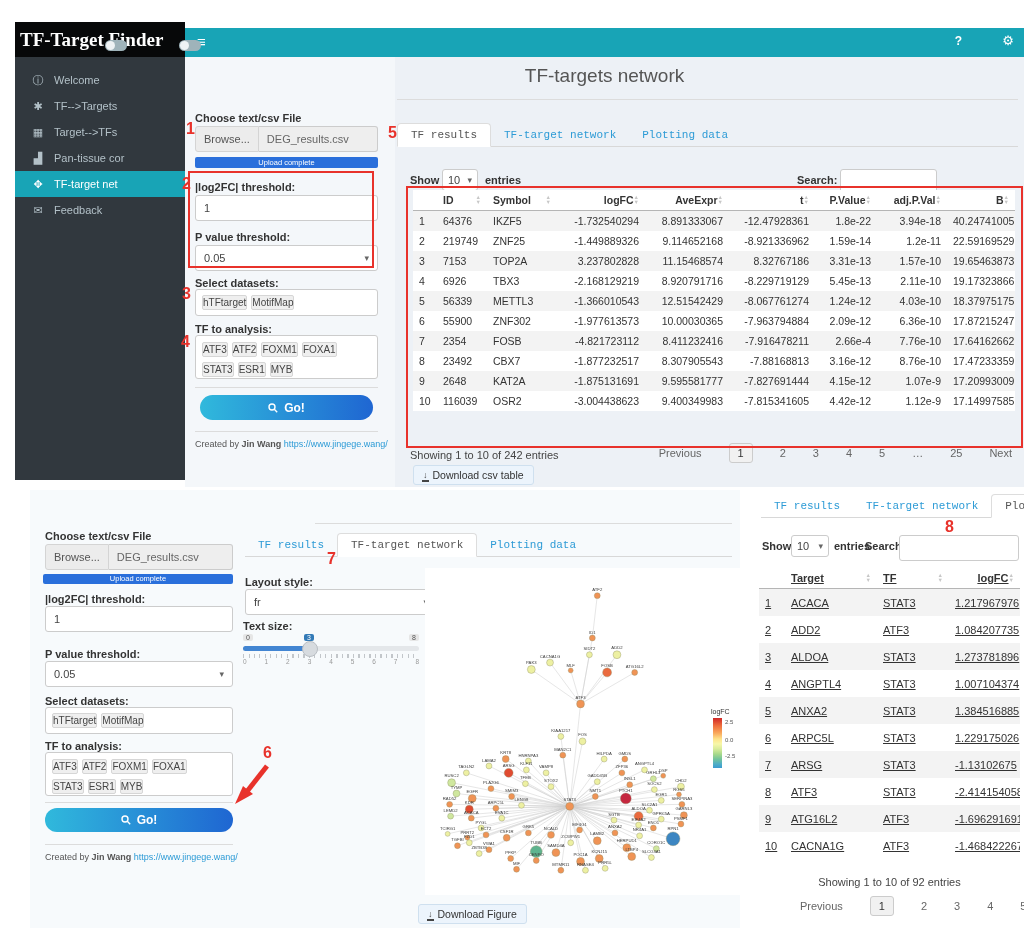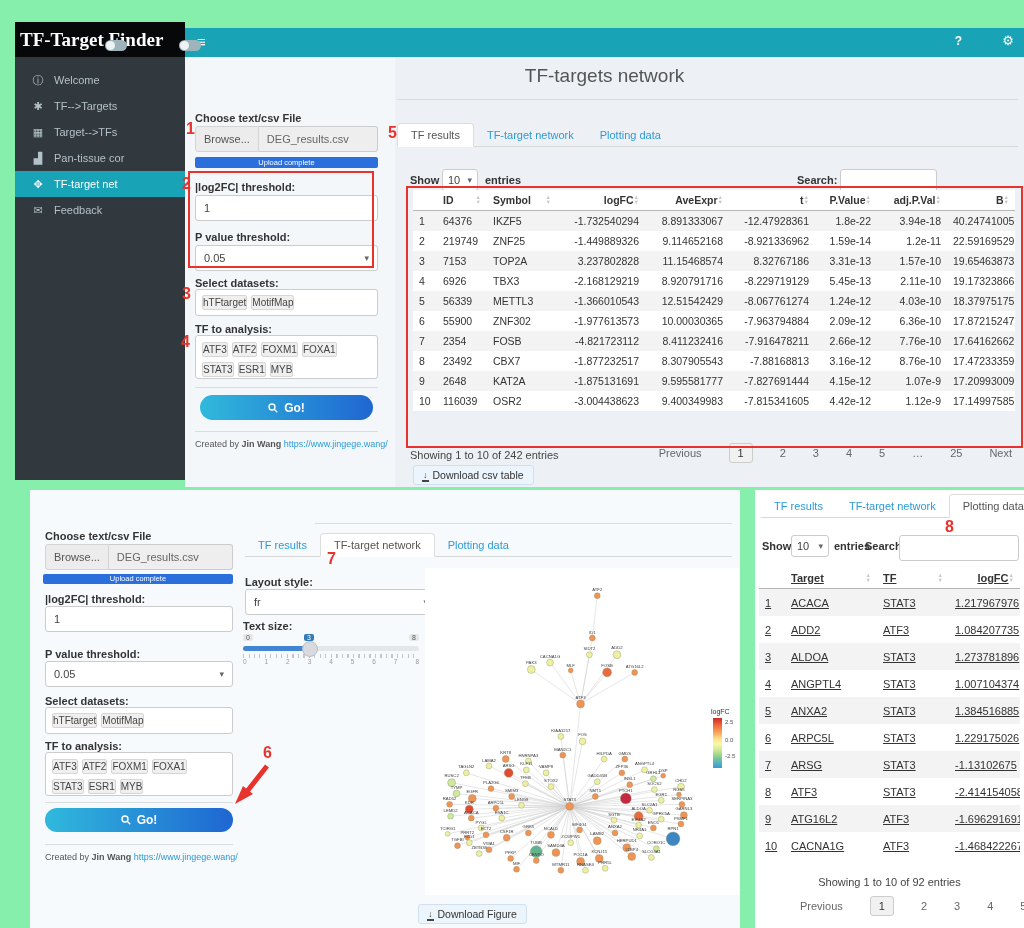--- a/index.html
+++ b/index.html
@@ -1,32 +1,32 @@
 <!DOCTYPE html>
 <html><head>
 <meta charset="utf-8">
 <style>
   html,body{margin:0;padding:0;background:#000;}
-  #root{position:relative;width:1024px;height:928px;overflow:hidden;background:#86efac;
+  #root{position:relative;width:1024px;height:928px;overflow:hidden;background:#ffffff;
         font-family:"Liberation Sans",sans-serif;}
   .abs{position:absolute;box-sizing:border-box;}
   .lbl{font-weight:bold;font-size:11px;color:#333;}
   .inp{background:#fff;border:1px solid #ccc;border-radius:3px;font-size:11px;color:#444;
        padding:12px 8px;display:flex;align-items:center;box-sizing:border-box;}
   input.inp{outline:none;}
   .gray{background:#ececec;border:1px solid #d4d4d4;color:#555;}
   .caret{margin-left:auto;color:#666;font-size:9px;}
   .tagchip{background:#efefef;border:1px solid #d6d6d6;border-radius:2px;padding:1px 0;
        font-size:10px;color:#444;margin:2px 4px 2px 0;display:inline-block;}
   .tagbox{background:#fff;border:1px solid #ccc;border-radius:3px;padding:3px 6px;box-sizing:border-box;}
   .upl{background:#2a6fdb;color:#fff;font-size:7.5px;text-align:center;line-height:11px;border-radius:2px;}
   .hline{border-top:1px solid #dcdcdc;height:0;}
   .ptitle{font-size:19px;color:#555;}
   .tabbar{display:flex;align-items:flex-end;border-bottom:1px solid #d8d8d8;}
-  .tab{font-size:11px;color:#2d9bd6;padding:5px 13px;white-space:nowrap;}
+  .tab{font-size:11px;color:#2d9bd6;padding:5px 13px;white-space:nowrap;font-family:Liberation Mono, monospace;}
   .tab.active{background:#fff;border:1px solid #ddd;border-bottom:1px solid #fff;
        border-radius:4px 4px 0 0;color:#555;margin-bottom:-1px;}
   .dt{border-collapse:collapse;table-layout:fixed;width:100%;font-size:10.5px;color:#333;background:#fff;}
   .dt th{font-weight:bold;border-bottom:1px solid #b5b5b5;padding:4px 6px;text-align:left;overflow:hidden;}
   .dt td{padding:4px 6px;overflow:hidden;white-space:nowrap;}
   .dt tr.odd td{background:#f3f3f3;}
   .dt .r{text-align:right;}
   .sort{display:inline-flex;flex-direction:column;float:right;color:#c7c7c7;font-size:5.5px;line-height:4.5px;margin-top:1px;}
   .pager{display:flex;align-items:center;font-size:11px;color:#666;}
   .pager .pg{margin-left:27px;}
@@ -269,21 +269,21 @@
             <td class="r">6.36e-10</td>
             <td class="r">17.87215247</td>
           </tr>
           <tr class="odd">
             <td>7</td>
             <td>2354</td>
             <td>FOSB</td>
             <td class="r">-4.821723112</td>
             <td class="r">8.411232416</td>
             <td class="r">-7.916478211</td>
-            <td class="r">2.66e-12</td>
+            <td class="r">2.66e-4</td>
             <td class="r">7.76e-10</td>
             <td class="r">17.64162662</td>
           </tr>
           <tr class="">
             <td>8</td>
             <td>23492</td>
             <td>CBX7</td>
             <td class="r">-1.877232517</td>
             <td class="r">8.307905543</td>
             <td class="r">-7.88168813</td>

